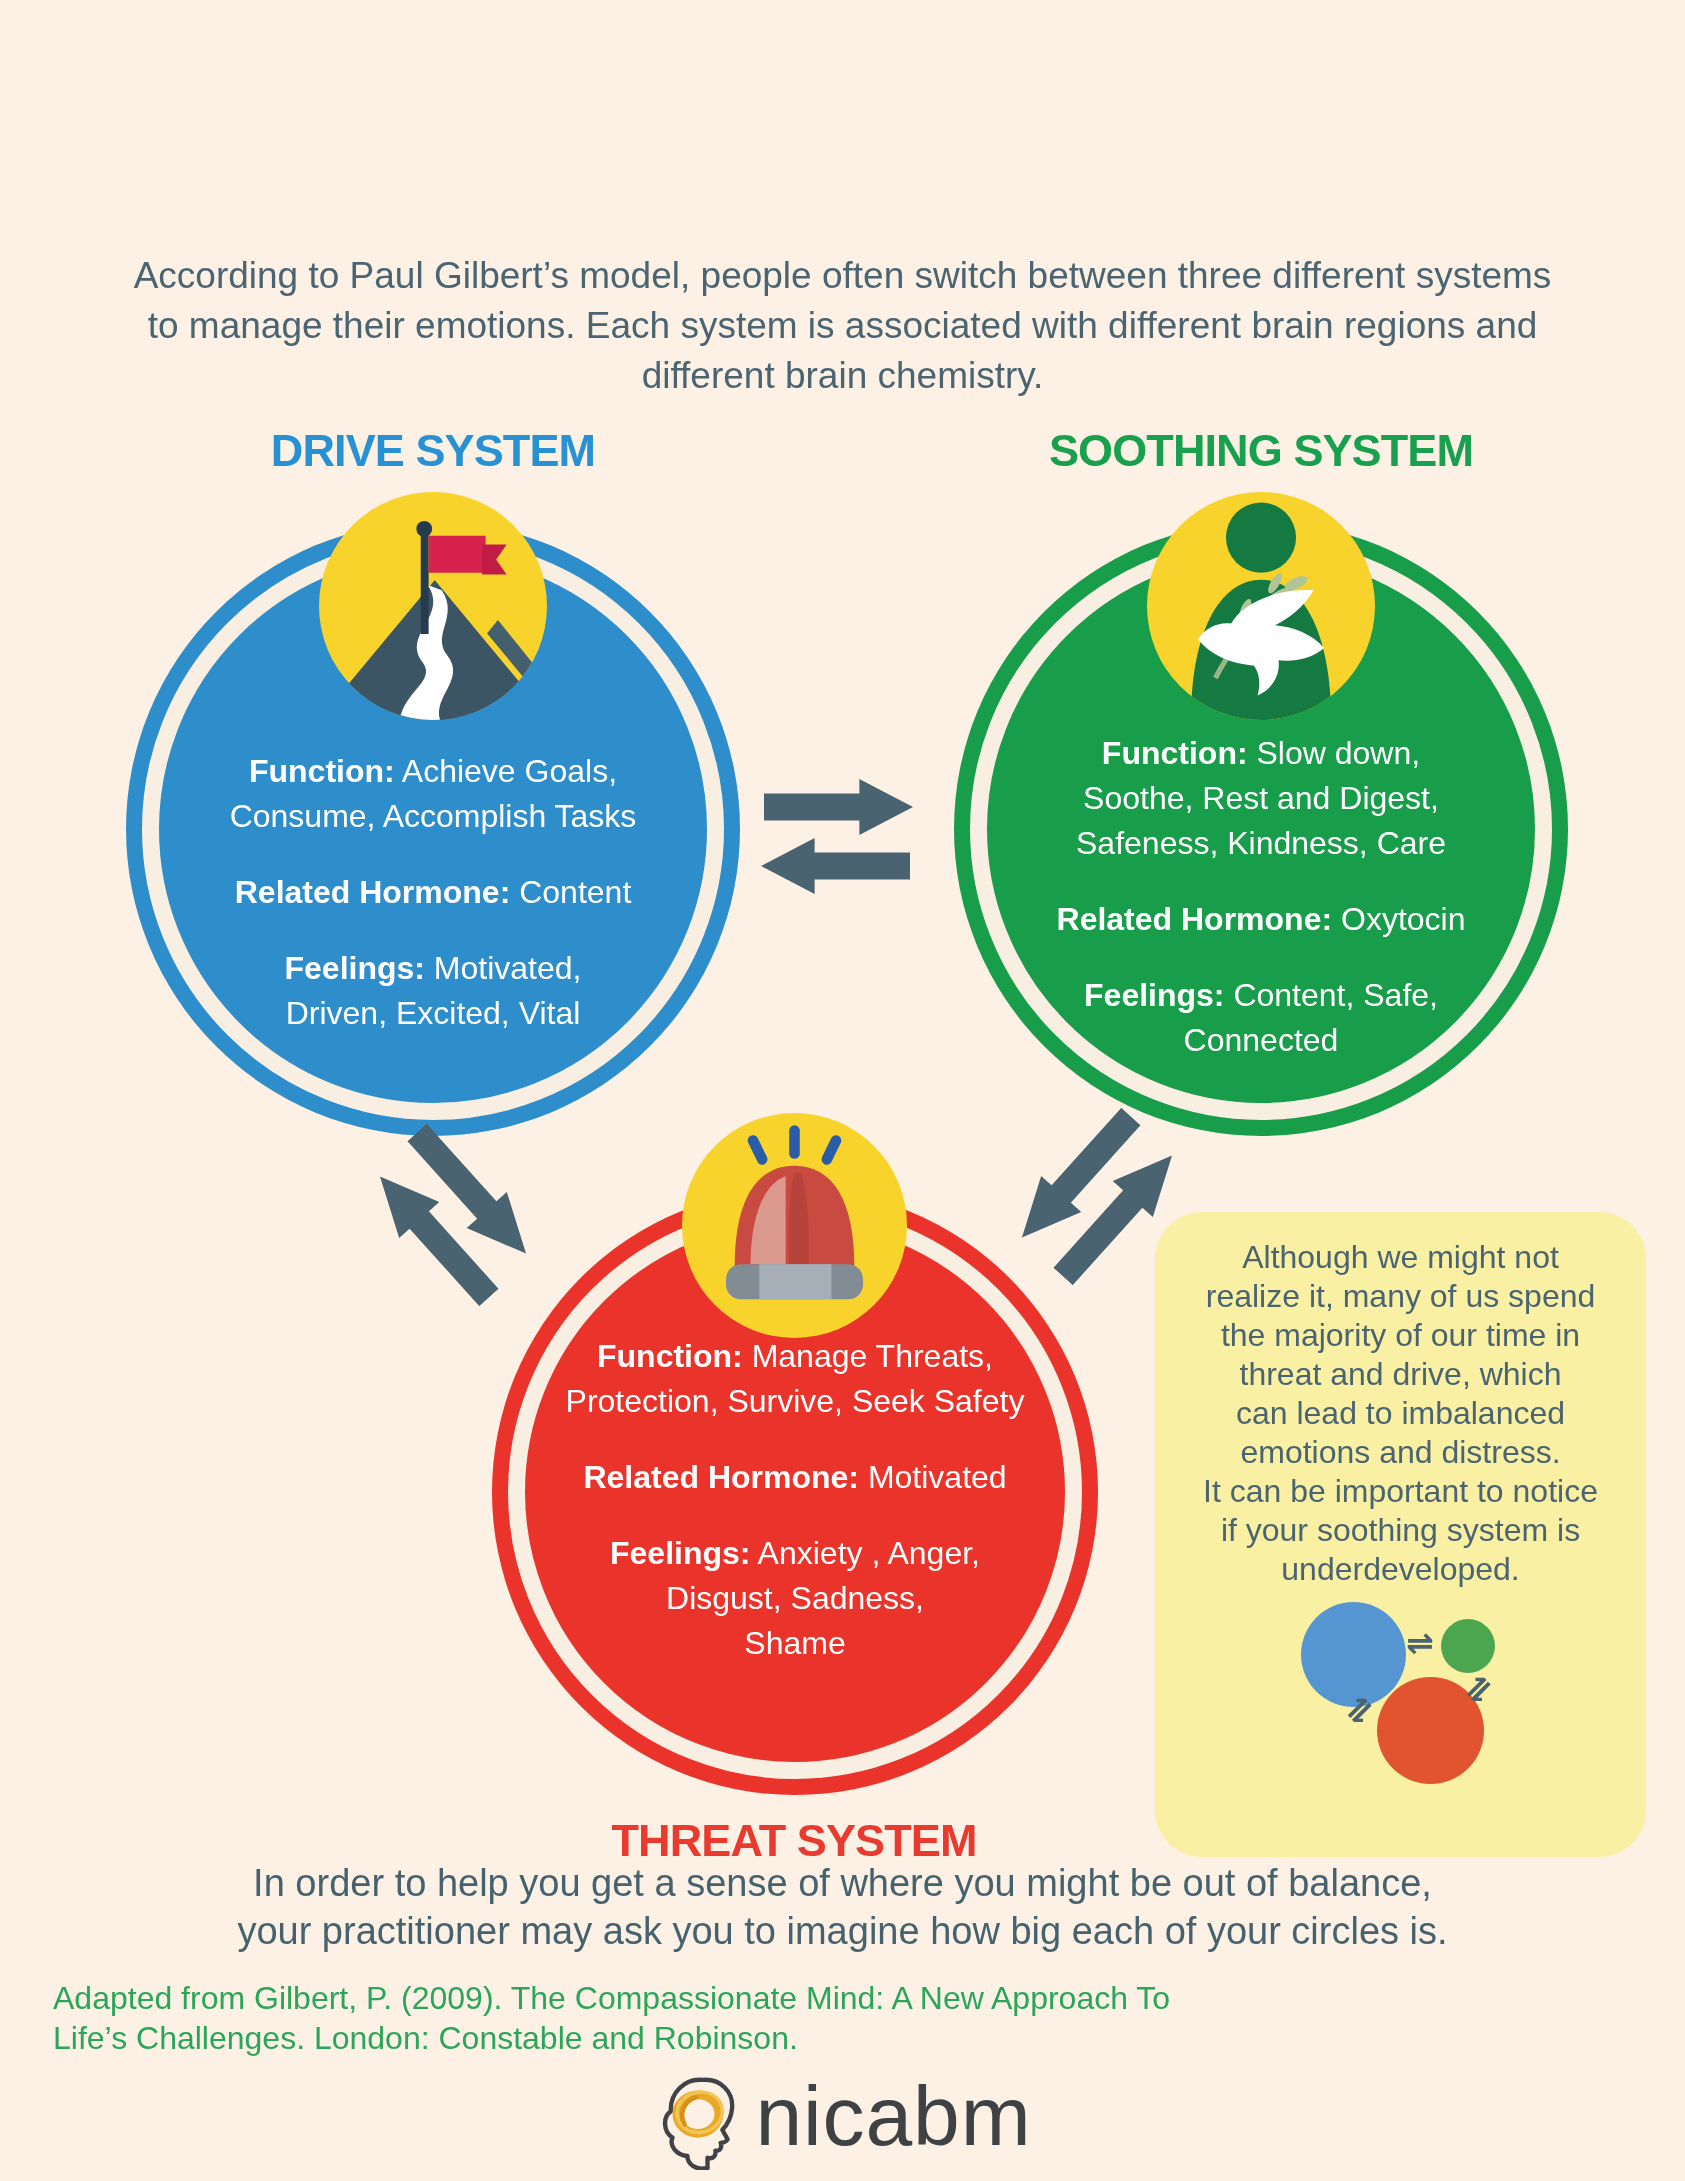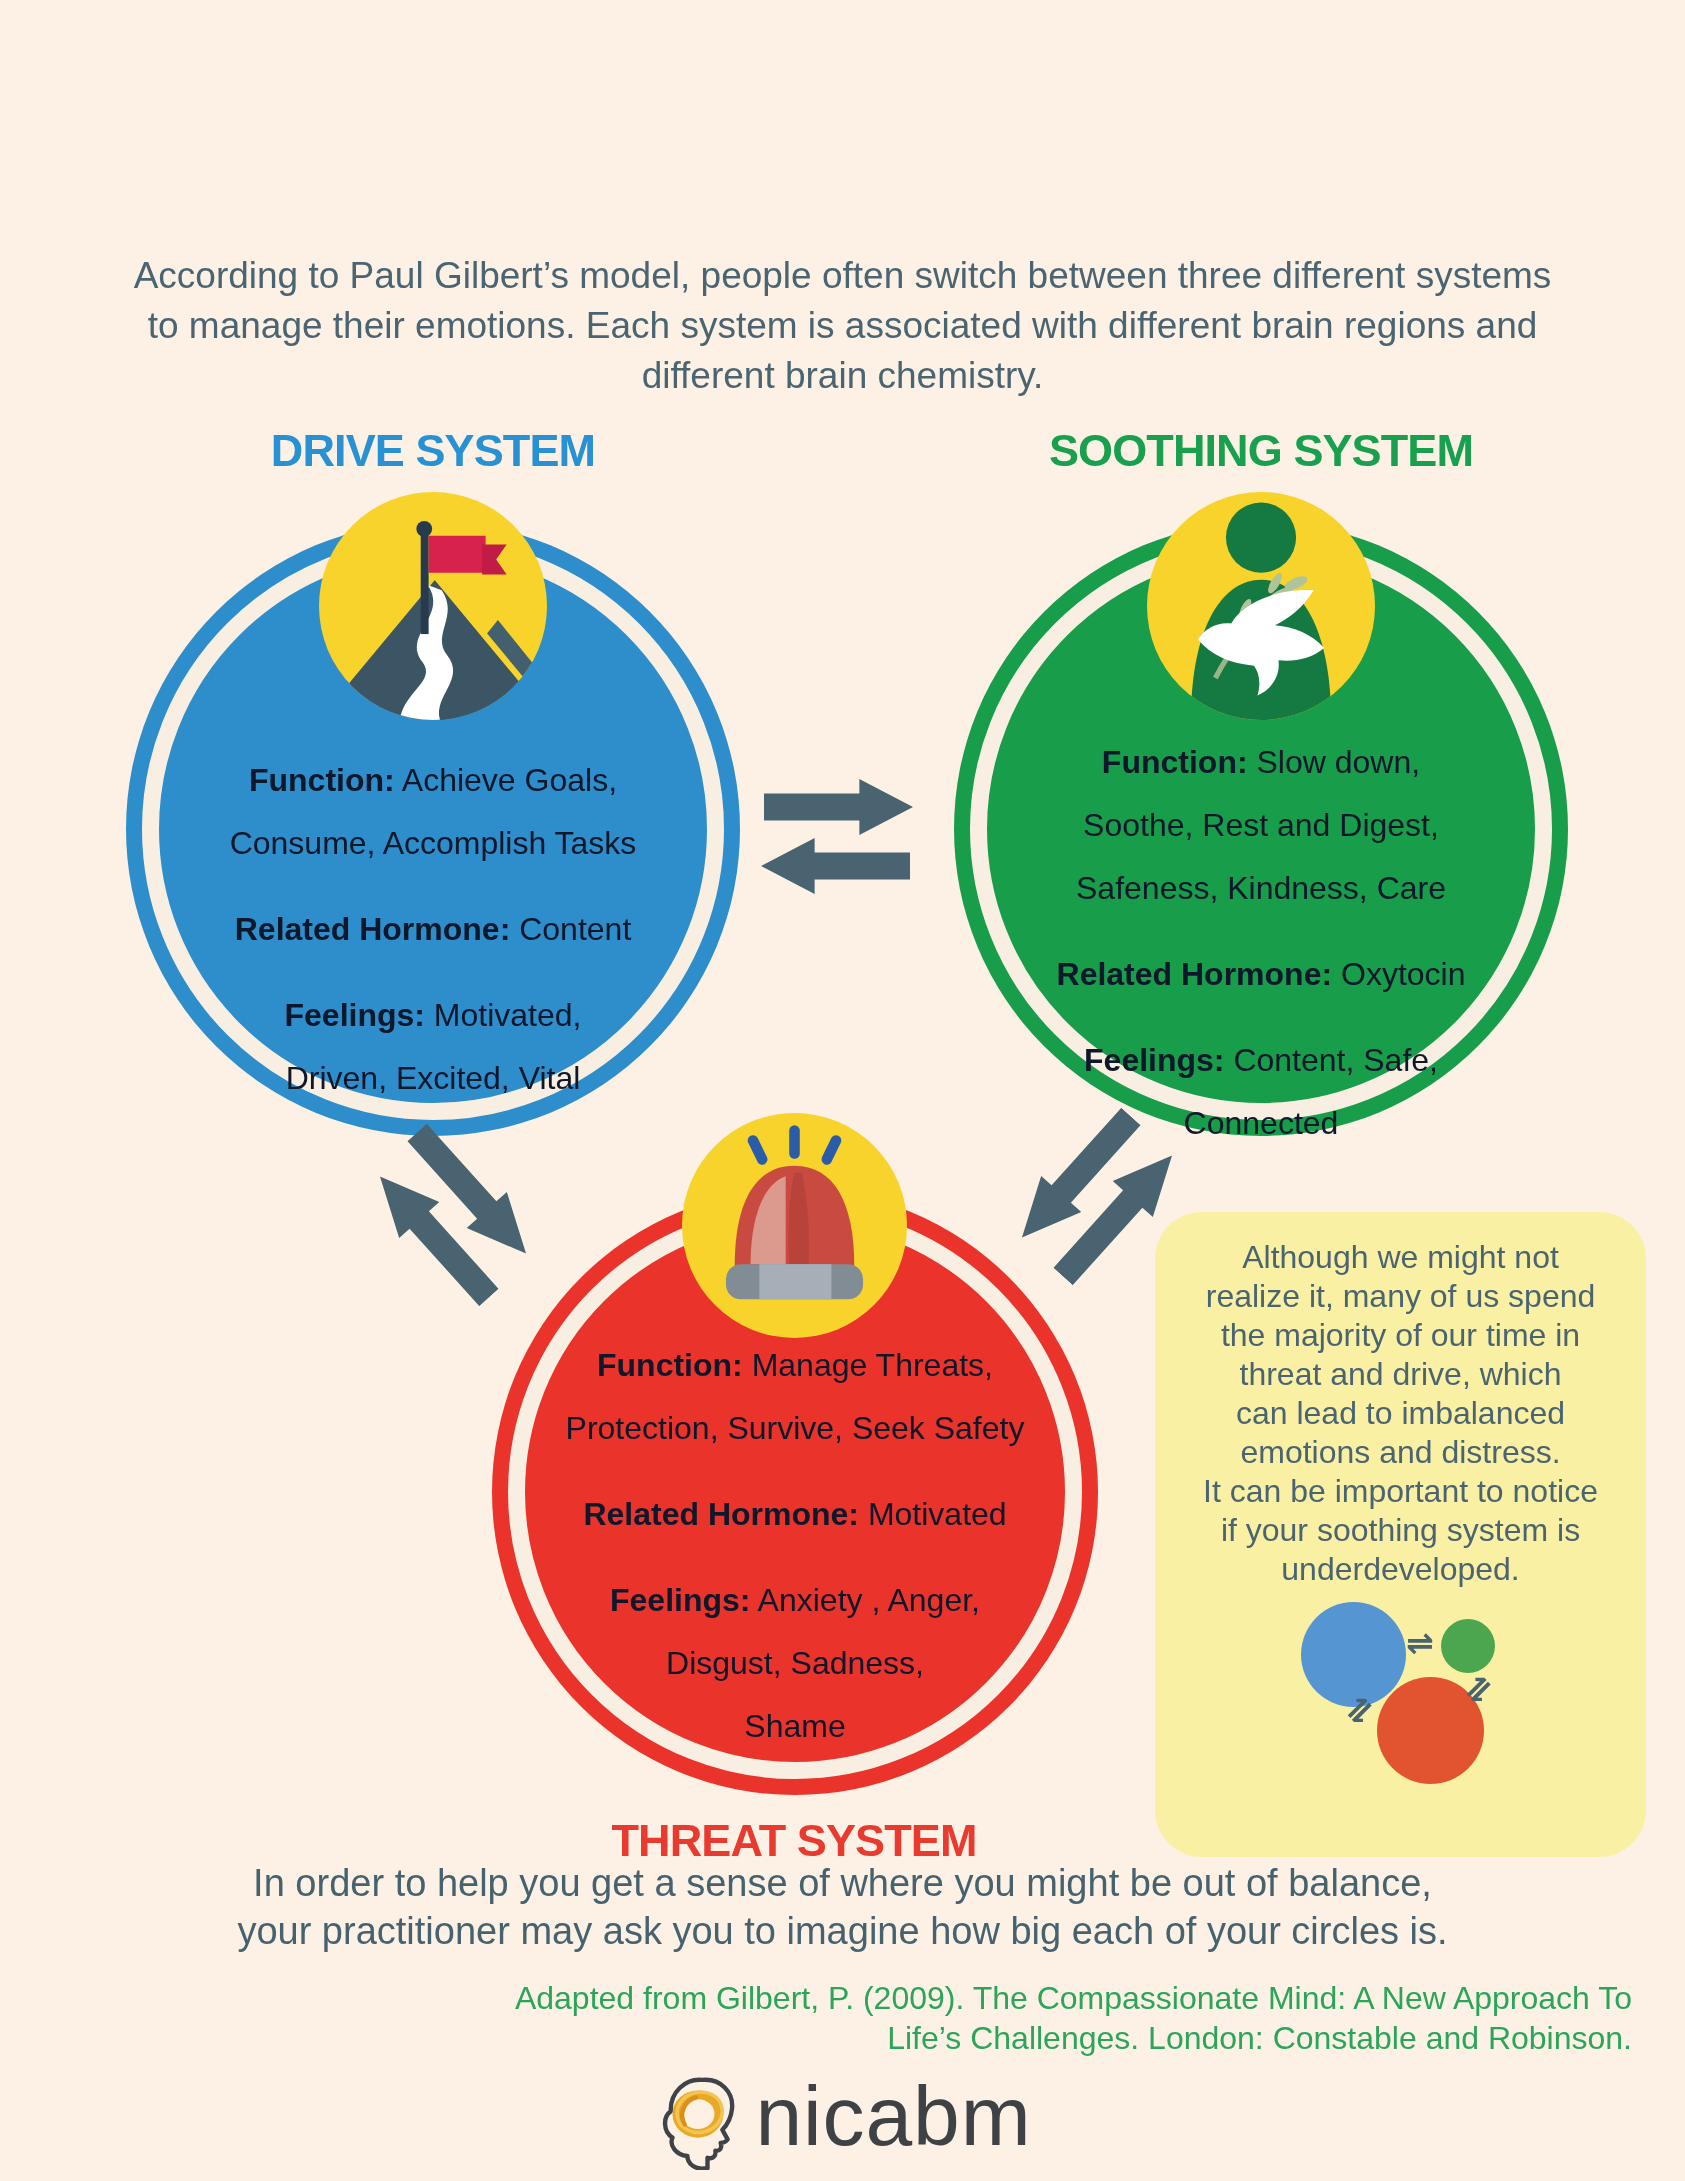--- a/index.html
+++ b/index.html
@@ -33,22 +33,22 @@
   .system-circle { border-radius:50%; z-index:1; }
   #drive-circle    { left:126px;  top:522px;  width:614px; height:614px; background:#2E8DCB; }
   #soothing-circle { left:954px; top:522px;  width:614px; height:614px; background:#189D4B; }
   #threat-circle   { left:492px;  top:1189px; width:606px; height:606px; background:#EA332B; }
   .circle-ring {
     position:absolute; inset:16px; border:17.6px solid #F8EFE2; border-radius:50%;
   }
 
   .circle-text {
     position:absolute; left:51px; right:51px;
-    display:flex; flex-direction:column; gap:23px;
-    text-align:center; color:#0f172a; font-size:32px; line-height:63px;
+    display:flex; flex-direction:column; gap:31px;
+    text-align:center; color:#ffffff; font-size:32px; line-height:45px;
   }
   #drive-circle    .circle-text { top:227px; }
   #soothing-circle .circle-text { top:209px; }
   #threat-circle   .circle-text { top:145px; }
   .circle-text b { font-weight:700; }
 
   .icon-circle {
     border-radius:50%; background:#F7D32B; z-index:3; overflow:hidden;
   }
   #drive-icon-circle    { left:319px;  top:492px;  width:228px; height:228px; }
@@ -85,21 +85,21 @@
   }
   #mini-arrow-bg { left:251px; top:414px; }
   #mini-arrow-gr { left:309px; top:460px; transform:rotate(-45deg); }
   #mini-arrow-br { left:190px; top:481px; transform:rotate(-45deg); }
 
   #closing {
     left:53px; right:53px; top:1859px; text-align:center;
     font-size:38px; line-height:48px; color:#46626F;
   }
   #citation {
-    left:53px; right:53px; top:1978px; text-align:right;
+    left:53px; right:53px; top:1978px; text-align:left;
     font-size:32px; line-height:40px; color:#2BA55A;
   }
   #logo {
     left:0; right:0; top:2068px; height:105px; display:flex;
     align-items:center; justify-content:center; gap:14px;
   }
   #logo-text {
     font-size:84px; color:#3E4245; letter-spacing:0.9px; line-height:84px;
     padding-bottom:8.8px;
   }

